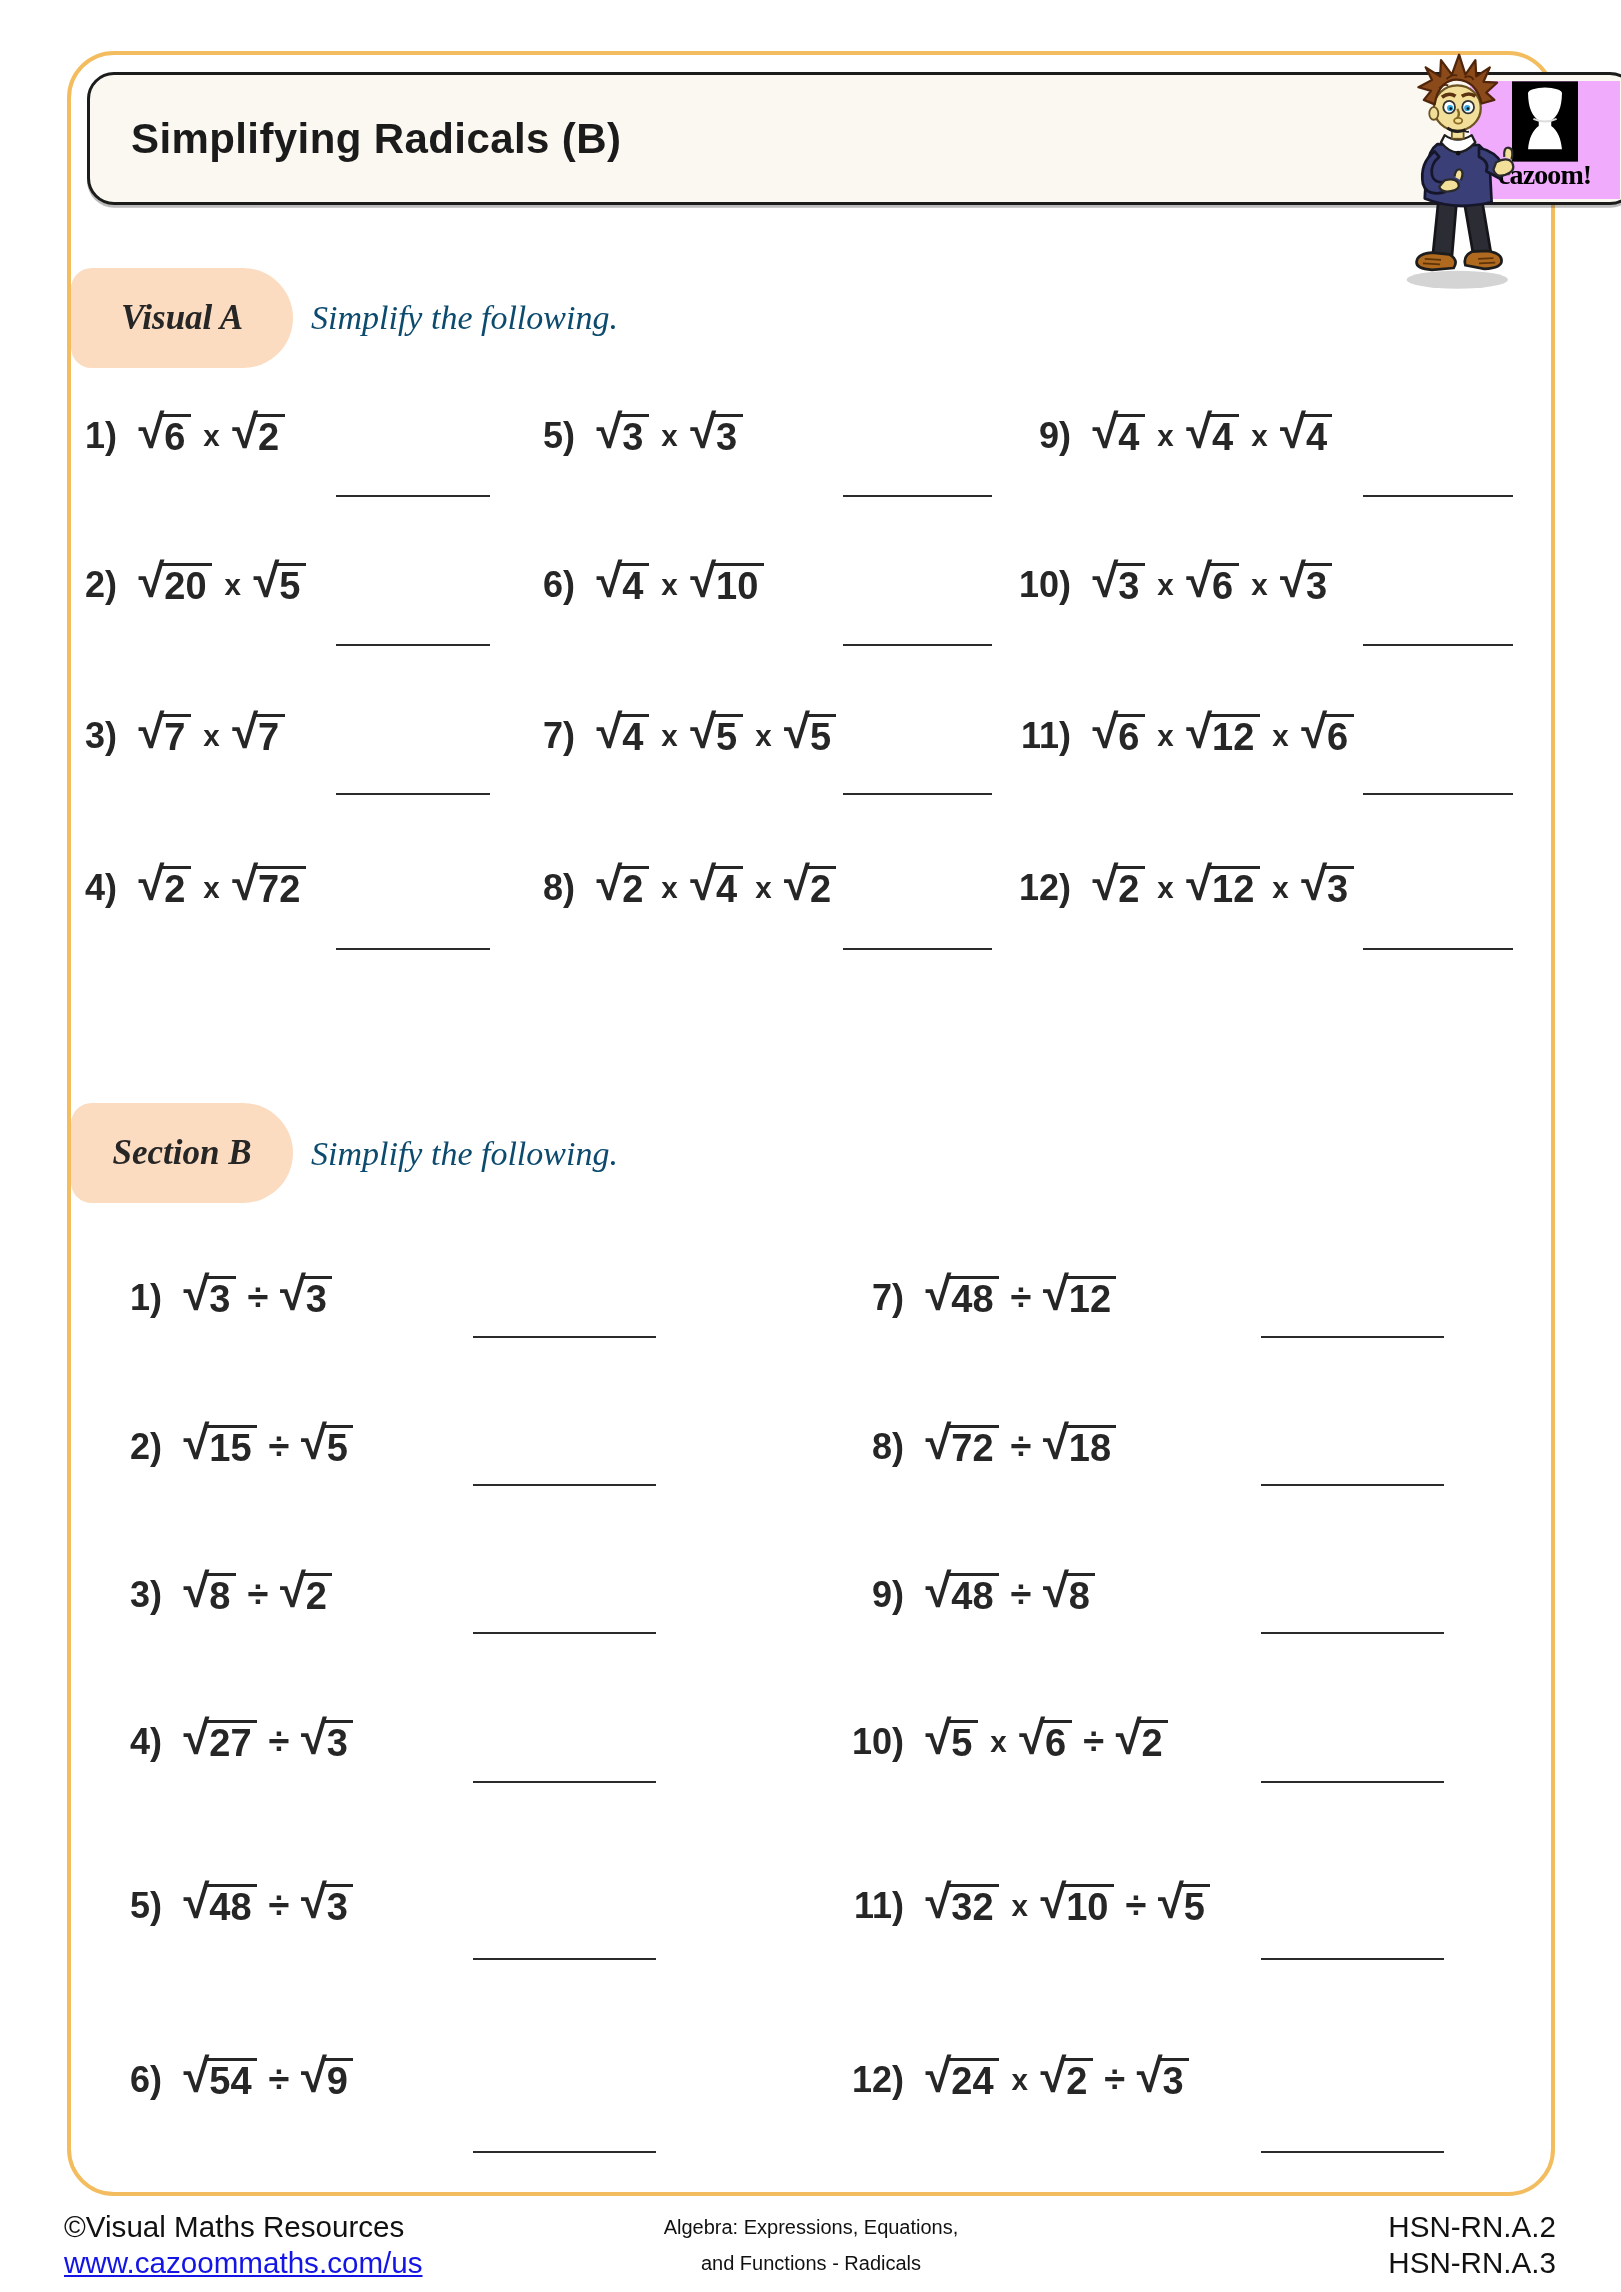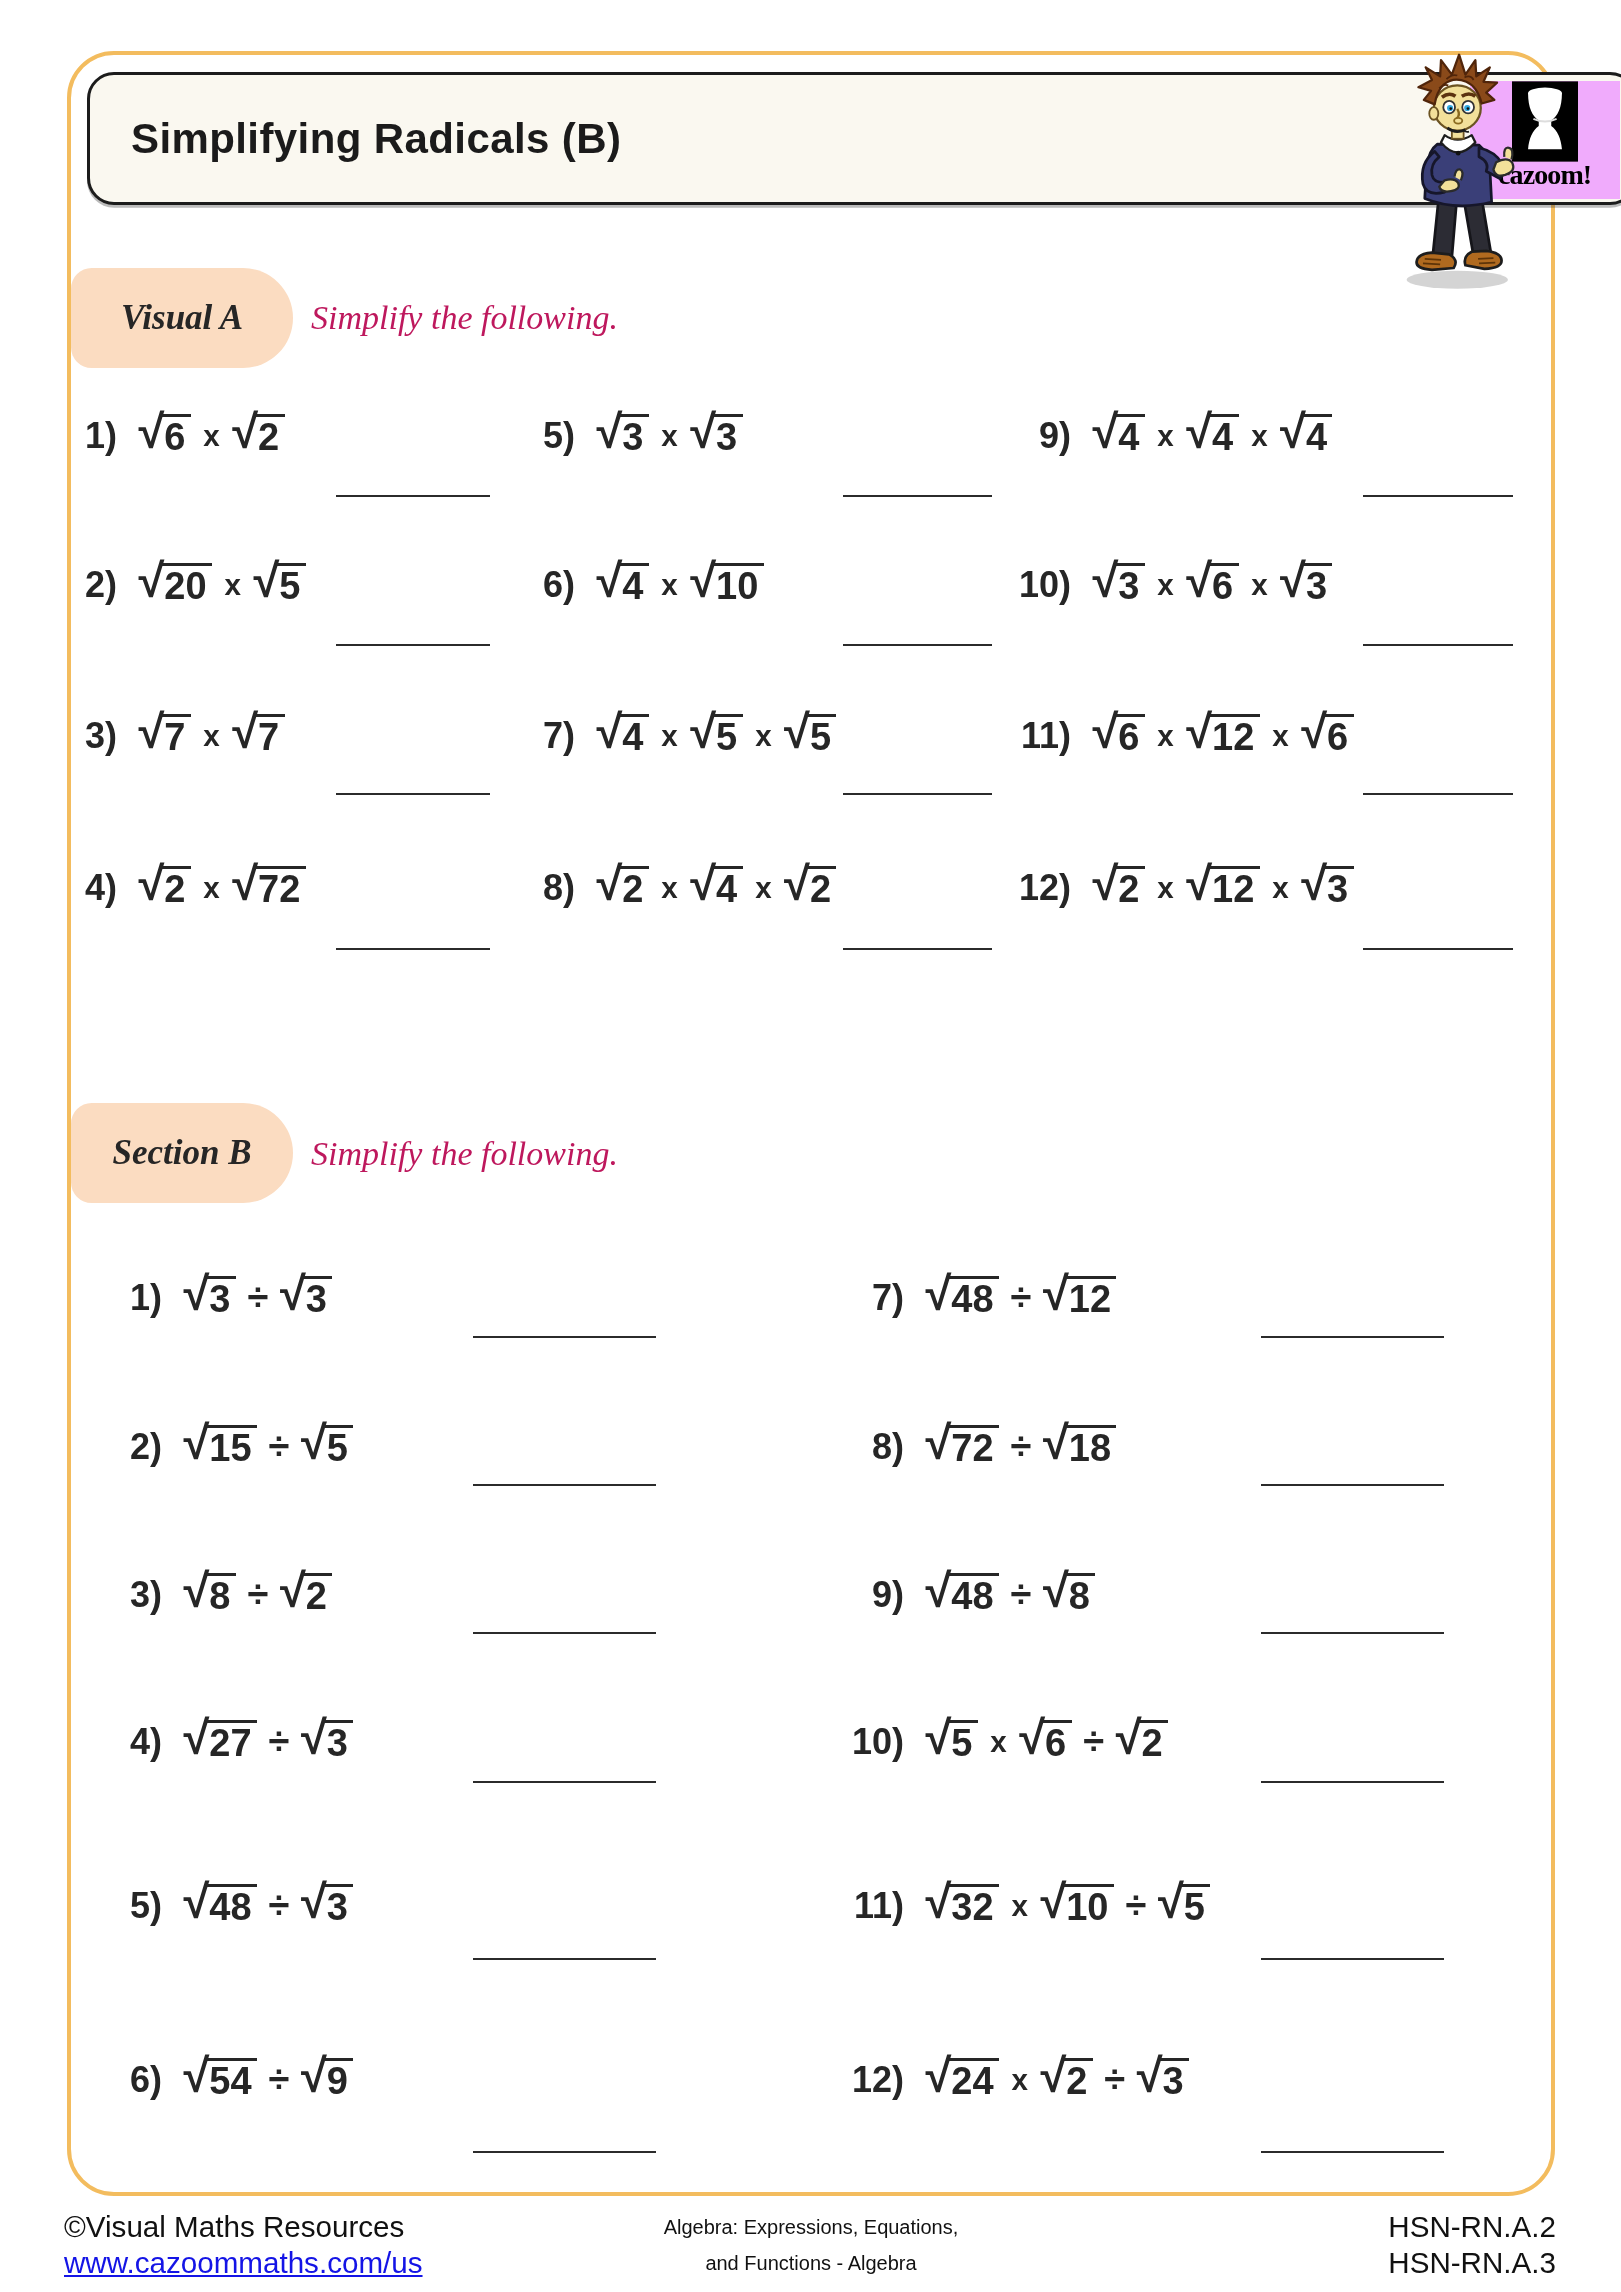--- a/index.html
+++ b/index.html
@@ -25,21 +25,21 @@
   
   .mascot { position:absolute; left:1390px; top:52px; width:140px; height:244px; }
 
   
   .section-pill { position:absolute; left:71px; width:222px; height:100px; background:#FBDCC1;
                   border-radius:21.5px 52px 52px 21.5px; display:flex; align-items:center; justify-content:center; }
   .section-pill span { font-family:"Liberation Serif", serif; font-weight:bold; font-style:italic;
                        font-size:35px; color:#262626; }
   .pill-a { top:268px; }  .pill-b { top:1103px; }
   .instruction { position:absolute; left:311px; font-family:"Liberation Serif", serif; font-style:italic;
-                 font-size:34px; color:#be185d; }
+                 font-size:34px; color:#0c4a6e; }
   .instr-a { top:299px; }  .instr-b { top:1135px; }
 
   
   .problem { position:absolute; display:flex; align-items:flex-start; color:#262626; white-space:nowrap; }
   .plabel { font-weight:bold; font-size:36px; line-height:43px; text-align:right; }
   .expr { display:flex; align-items:flex-start; font-weight:bold; font-size:38px; line-height:43px; margin-left:21.5px; }
   .sqrt { display:inline-flex; align-items:flex-start; }
   .sign { font-size:47px; line-height:43px; position:relative; top:-3.6px; margin-right:-4.5px; font-weight:bold; }
   .rc   { display:inline-block; line-height:41px; border-top:3.6px solid #262626; padding:0 5.4px 0 4.5px; }
   .op   { line-height:43px; font-weight:bold; }
@@ -536,21 +536,21 @@
       </div>
       <div class="ans-line" style="left: 1261px; top: 2151px; width: 183px;"></div>
     </div>
 
   <div class="footer-left">
     <span>©Visual Maths Resources</span><br>
     <a href="#" class="footer-link">www.cazoommaths.com/us</a>
   </div>
   <div class="footer-center">
     <span>Algebra: Expressions, Equations,</span><br>
-    <span>and Functions - Algebra</span>
+    <span>and Functions - Radicals</span>
   </div>
   <div class="footer-right">
     <span>HSN-RN.A.2</span><br>
     <span>HSN-RN.A.3</span>
   </div>
 
 </div>
 
 
 </body></html>

